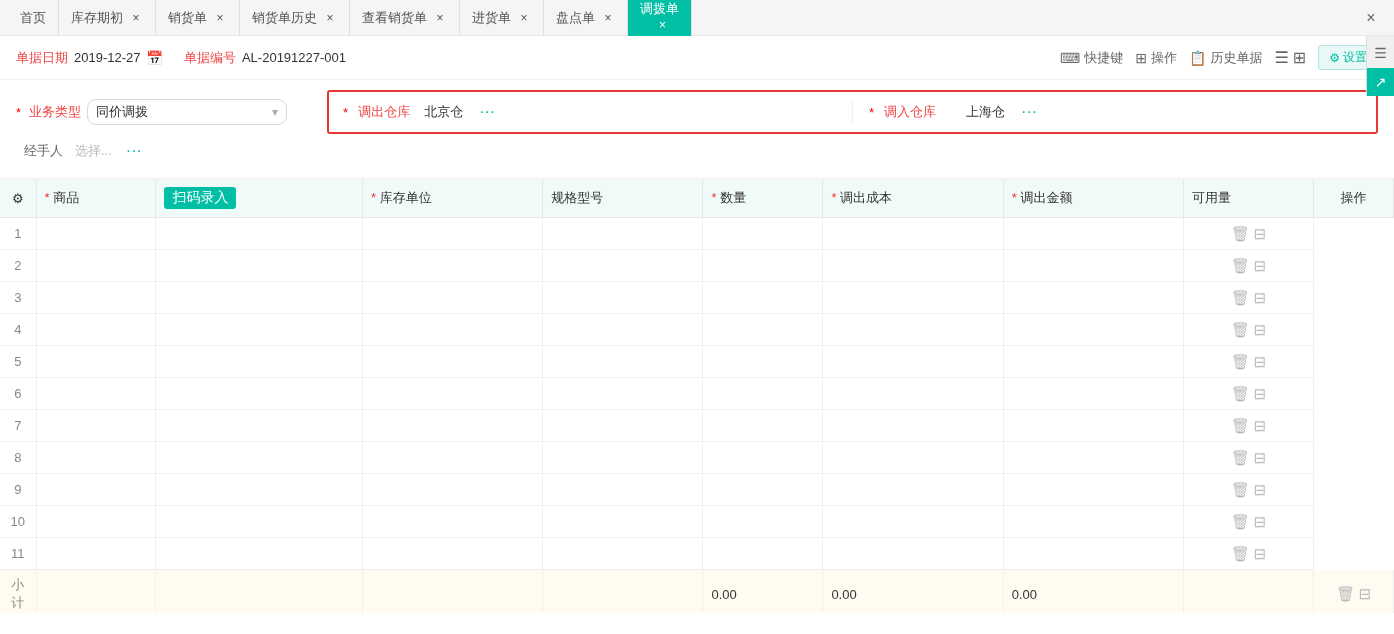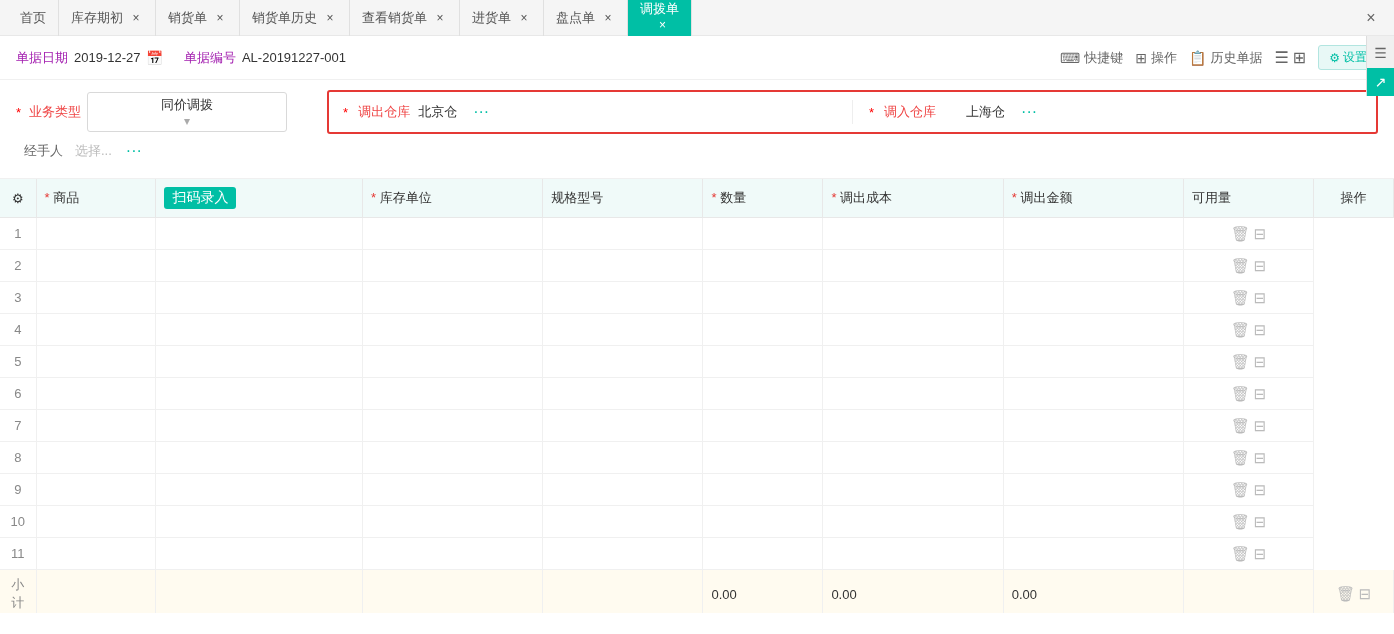--- a/index.html
+++ b/index.html
@@ -26,21 +26,21 @@
       margin-left: auto; width: 30px; height: 30px; display: flex; align-items: center;
       justify-content: center; cursor: pointer; font-size: 16px; color: #666;
     }
 
     
     .header-bar {
       display: flex; align-items: center; padding: 8px 16px; border-bottom: 1px solid #f0f0f0;
       height: 44px;
     }
     .header-field { display: flex; align-items: center; gap: 6px; margin-right: 20px; }
-    .header-field label { color: #a21caf; font-size: 13px; }
+    .header-field label { color: #ef4444; font-size: 13px; }
     .header-field .value { font-size: 13px; color: #333; }
     .calendar-icon { color: #00bfa5; cursor: pointer; font-size: 14px; }
     .header-actions { margin-left: auto; display: flex; align-items: center; gap: 12px; font-size: 13px; }
     .header-action-item { display: flex; align-items: center; gap: 4px; color: #666; cursor: pointer; }
     .action-icon { font-size: 14px; }
     .btn-setting {
       background: #e8f8f6; color: #00bfa5; border: 1px solid #b2e5e0;
       padding: 3px 10px; border-radius: 3px; cursor: pointer; font-size: 12px;
       display: flex; align-items: center; gap: 3px;
     }
@@ -185,31 +185,31 @@
       <span>设置</span>
     </button>
   </div>
 </div>
 
 <div class="form-area">
   <div class="form-row">
     <div class="form-field">
       <span class="required">*</span>
       <span class="field-label">业务类型</span>
-      <div class="field-input" style="min-width:200px; border: 1px solid #d9d9d9; border-radius:3px; padding: 3px 8px; background:#fff;flex-direction:column;">
+      <div class="field-input" style="min-width:200px; border: 1px solid #d9d9d9; border-radius:9px; padding: 3px 8px; background:#fff;">
         <span>同价调拨</span>
         <span class="dropdown-icon">▾</span>
       </div>
     </div>
 
     <div class="warehouse-box">
       <div class="warehouse-section">
         <span class="required">*</span>
         <span class="field-label">调出仓库</span>
-        <span class="field-value" style="color:#333; ">北京仓</span>
+        <span class="field-value" style="color:#333; margin-left:6px;">北京仓</span>
         <span class="field-dots">···</span>
       </div>
       <div class="warehouse-divider"></div>
       <div class="warehouse-section">
         <span class="required">*</span>
         <span class="field-label">调入仓库</span>
         <span class="field-value" style="color:#333; margin-left:22px;">上海仓</span>
         <span class="field-dots">···</span>
       </div>
     </div>

